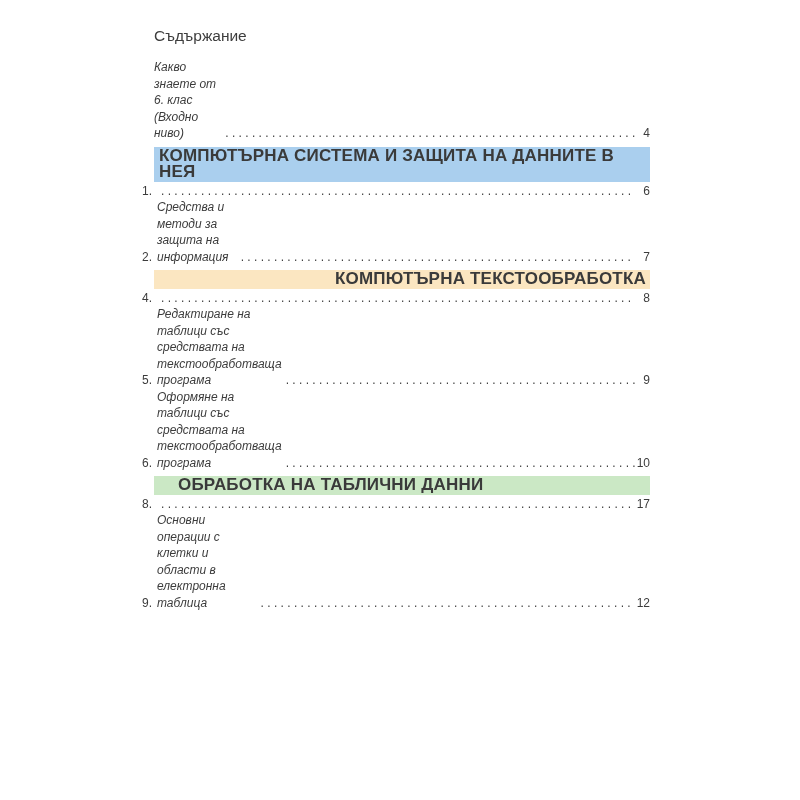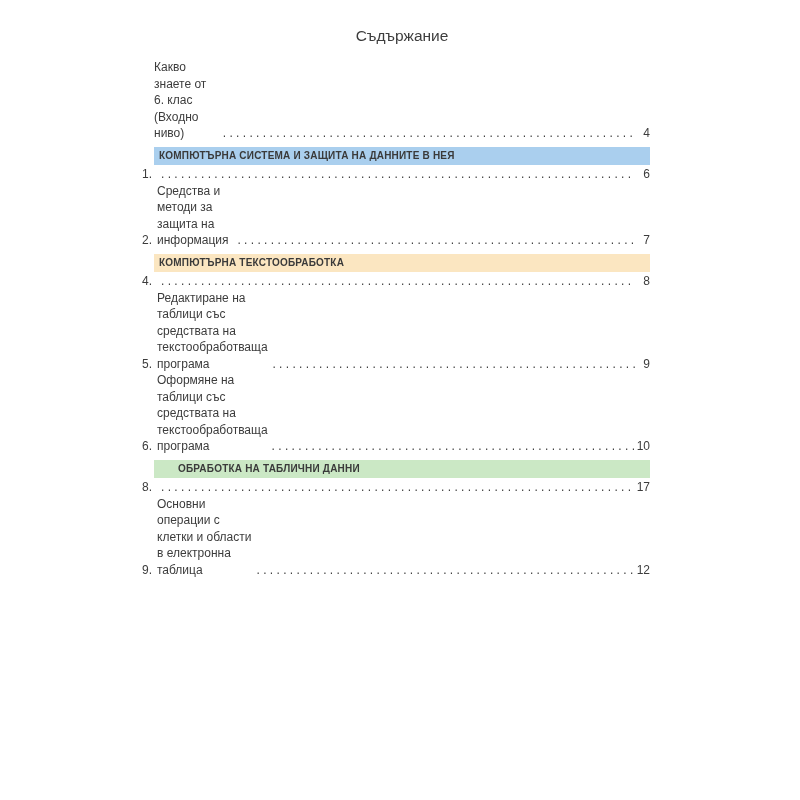--- a/index.html
+++ b/index.html
@@ -5,43 +5,43 @@
   html, body { margin: 0; padding: 0; background: #ffffff; }
   body {
     width: 800px; height: 800px; overflow: hidden;
     font-family: "Liberation Sans", sans-serif;
     color: #3c3c3c;
   }
   .page { padding: 26px 150px 0 128px; box-sizing: border-box; }
   .doc-title {
     margin: 0 0 0 26px;
     font-size: 15.5px; font-weight: normal; color: #3d3d3d;
-    text-align: center; line-height: 20px;
+    text-align: left; line-height: 20px;
   }
   .toc { margin-top: 13px; }
   .row {
     display: flex; align-items: flex-end;
     font-size: 12px; line-height: 16.5px; color: #3c3c3c;
   }
   .num {
     flex: none; width: 29px; padding-right: 5px; box-sizing: border-box;
     text-align: right; white-space: nowrap;
   }
   .row.no-num { margin-left: 26px; }
-  .txt { flex: 0 1 auto; white-space: pre-line; }
+  .txt { flex: 0 1 auto; white-space: pre-line; font-style: italic; }
   .leader {
     flex: 1 1 auto; min-width: 6px; overflow: hidden;
     white-space: nowrap; padding: 0 3px 0 4px;
   }
   .pg { flex: none; min-width: 15px; text-align: right; }
   .section { margin-top: 5px; }
   .section-header {
     margin-left: 26px; margin-bottom: 1px;
     padding: 1px 4px 1px 5px;
-    font-size: 10px; font-weight: bold; letter-spacing: 0.2px;
+    font-size: 17px; font-weight: bold; letter-spacing: 0.2px;
     color: #3a3a3a; line-height: 16.5px;
   }
 </style>
 </head>
 <body>
 
 <div class="page">
   <h1 class="doc-title">Съдържание</h1>
 
   <div class="toc">
@@ -59,21 +59,21 @@
             <span class="pg">6</span>
           </div>
           <div class="row">
             <span class="num">2.</span>
             <span class="txt">Средства и методи за защита на информация</span>
             <span class="leader">. . . . . . . . . . . . . . . . . . . . . . . . . . . . . . . . . . . . . . . . . . . . . . . . . . . . . . . . . . . . . . . . . . . . . . . . . . . . . . . . . . . . . . . . . . . . . . . . . . . . . . . . . . . . . . . . . . . . . . . . . . . . . . . . . . . . . . . . . . . . . . . . . . . . . . . . . . . . . . . . . . . . . . . . . . . . . . . . . . . . . . . . . . . . . . . . . . . . . . . . </span>
             <span class="pg">7</span>
           </div>
         </div>
         <div class="section">
-          <div class="section-header" style="background: rgb(251, 230, 193); color: rgb(58, 58, 58);">КОМПЮТЪРНА ТЕКСТООБРАБОТКА</div>
+          <div class="section-header" style="background: rgb(251, 230, 193); color: rgb(58, 58, 58); text-align: right;">КОМПЮТЪРНА ТЕКСТООБРАБОТКА</div>
           <div class="row">
             <span class="num">4.</span>
             <span class="leader">. . . . . . . . . . . . . . . . . . . . . . . . . . . . . . . . . . . . . . . . . . . . . . . . . . . . . . . . . . . . . . . . . . . . . . . . . . . . . . . . . . . . . . . . . . . . . . . . . . . . . . . . . . . . . . . . . . . . . . . . . . . . . . . . . . . . . . . . . . . . . . . . . . . . . . . . . . . . . . . . . . . . . . . . . . . . . . . . . . . . . . . . . . . . . . . . . . . . . . . . </span>
             <span class="pg">8</span>
           </div>
           <div class="row">
             <span class="num">5.</span>
             <span class="txt">Редактиране на таблици със средствата на текстообработваща програма</span>
             <span class="leader">. . . . . . . . . . . . . . . . . . . . . . . . . . . . . . . . . . . . . . . . . . . . . . . . . . . . . . . . . . . . . . . . . . . . . . . . . . . . . . . . . . . . . . . . . . . . . . . . . . . . . . . . . . . . . . . . . . . . . . . . . . . . . . . . . . . . . . . . . . . . . . . . . . . . . . . . . . . . . . . . . . . . . . . . . . . . . . . . . . . . . . . . . . . . . . . . . . . . . . . . </span>
             <span class="pg">9</span>

